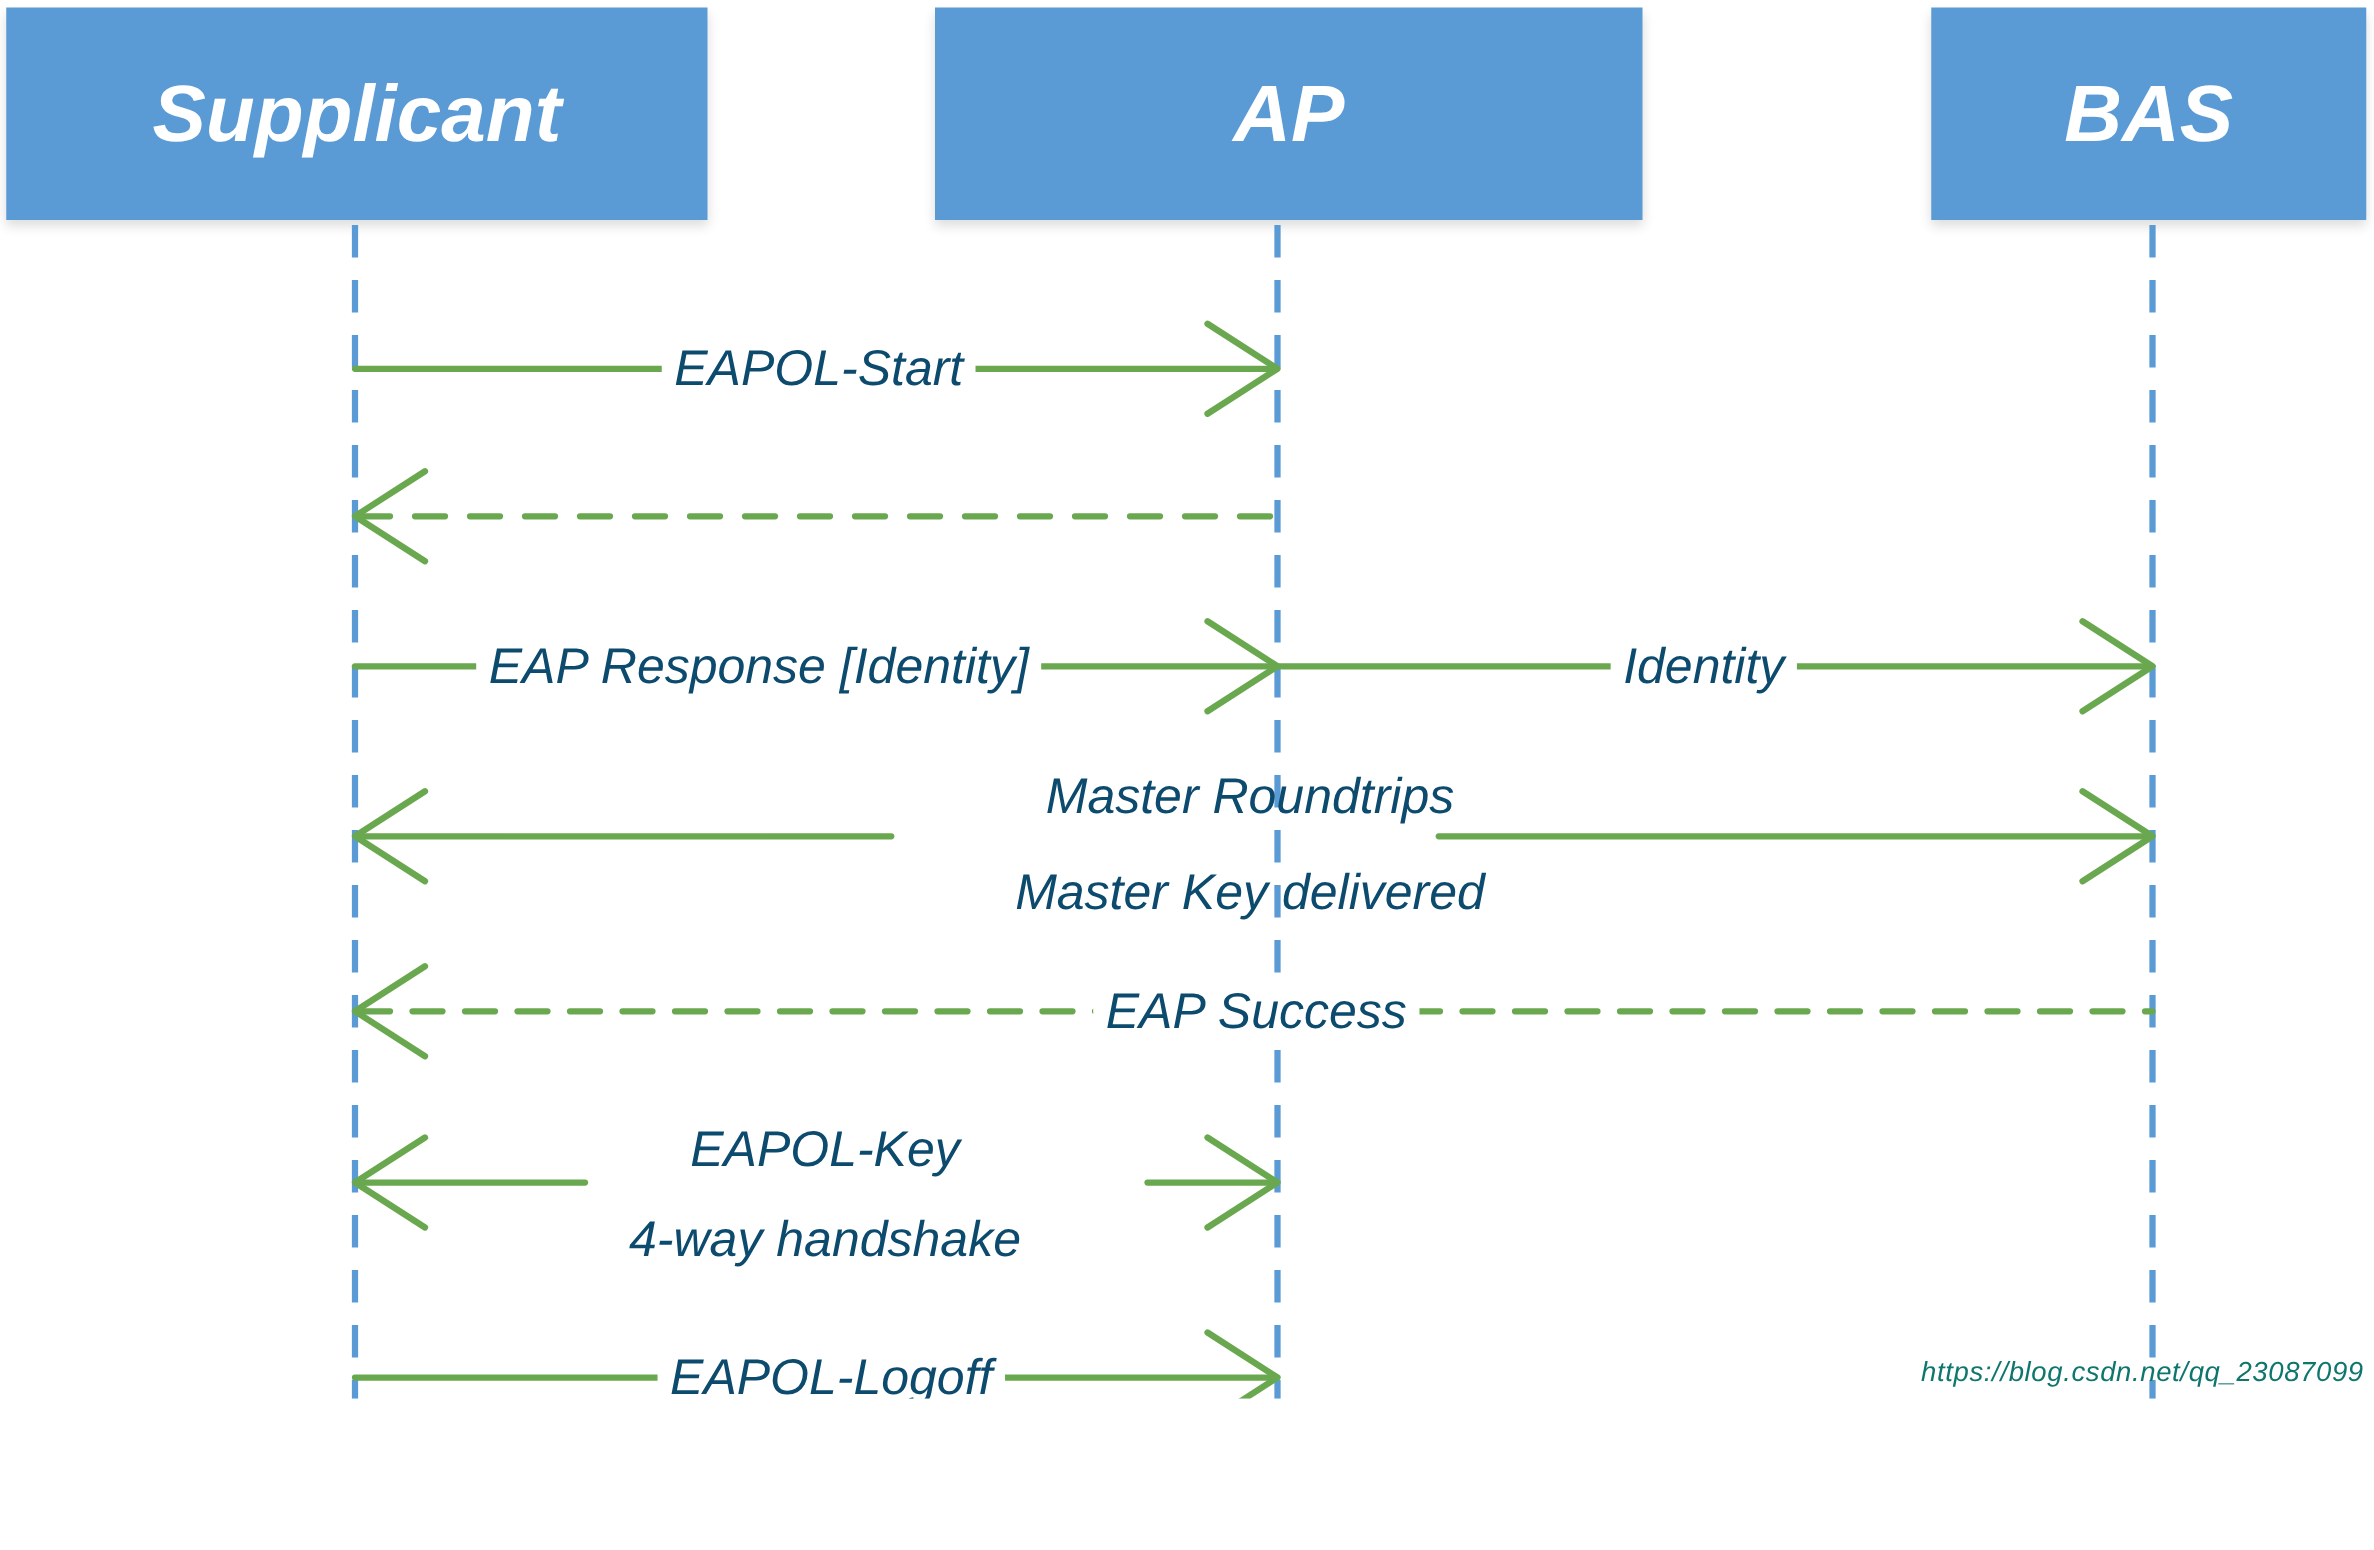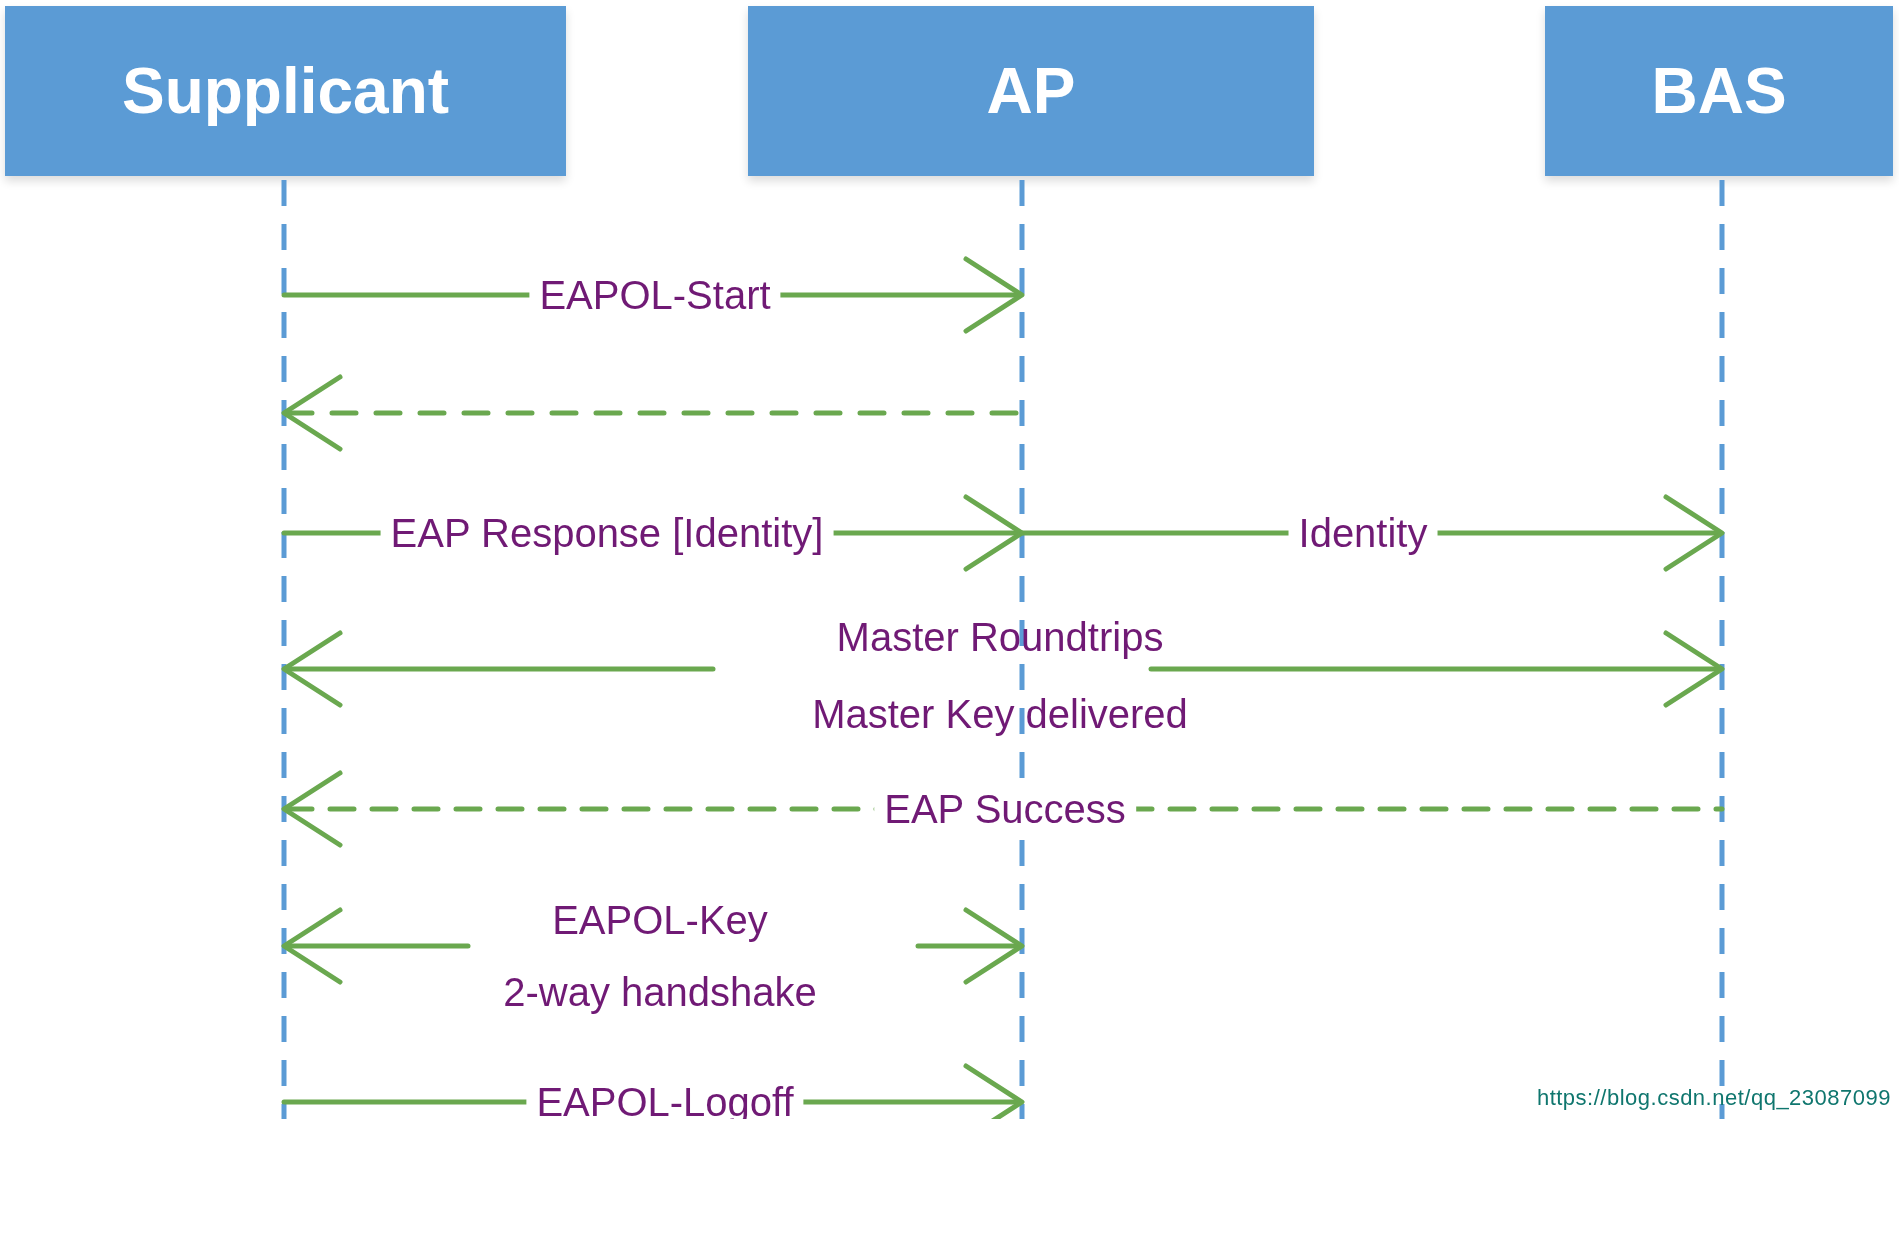--- a/index.html
+++ b/index.html
@@ -2,39 +2,40 @@
 <html><head>
 <meta charset="utf-8">
 <style>
   html,body{margin:0;padding:0;background:#ffffff;}
   .diagram{
     position:relative;
     width:1899px;height:1119px;
     background:#ffffff;
     font-family:"Liberation Sans", sans-serif;
     overflow:hidden;
+    font-style:italic;
   }
   .actor{
     position:absolute;
     top:6px;height:170px;
     background:#5b9bd5;
     color:#ffffff;
     display:flex;align-items:center;justify-content:center;
     font-size:64px;font-weight:bold;
     box-shadow:0 5px 9px rgba(0,0,0,0.14);
   }
   .actor-supplicant{left:5px;width:561px;}
   .actor-ap{left:748px;width:566px;}
   .actor-bas{left:1545px;width:348px;}
   svg.wires{position:absolute;left:0;top:0;}
   .msg-label{
     position:absolute;
     transform:translate(-50%,-50%);
     font-size:40px;
-    color:#701a75;
+    color:#0c4a6e;
     white-space:nowrap;
     line-height:1.1;
   }
   .msg-label.inline{background:#ffffff;padding:0 10px;}
   .watermark{
     position:absolute;
     right:8px;bottom:8px;
     font-size:22px;
     color:#0f766e;
     letter-spacing:0.5px;
@@ -116,18 +117,18 @@
   <div class="msg-label inline" style="left:607px;top:533px;">EAP Response [Identity]</div>
 
   <div class="msg-label inline" style="left:1363px;top:533px;">Identity</div>
 
   <div class="msg-label" style="left:1000px;top:637px;">Master Roundtrips</div>
   <div class="msg-label" style="left:1000px;top:703px;margin-top:11px;">Master Key delivered</div>
 
   <div class="msg-label inline" style="left:1005px;top:809px;">EAP Success</div>
 
   <div class="msg-label" style="left:660px;top:920px;">EAPOL-Key</div>
-  <div class="msg-label" style="left:660px;top:992px;">2-way handshake</div>
+  <div class="msg-label" style="left:660px;top:992px;">4-way handshake</div>
 
   <div class="msg-label inline" style="left:665px;top:1102px;">EAPOL-Logoff</div>
 
   <div class="watermark">https://blog.csdn.net/qq_23087099</div>
 </div>
 
 </body></html>

